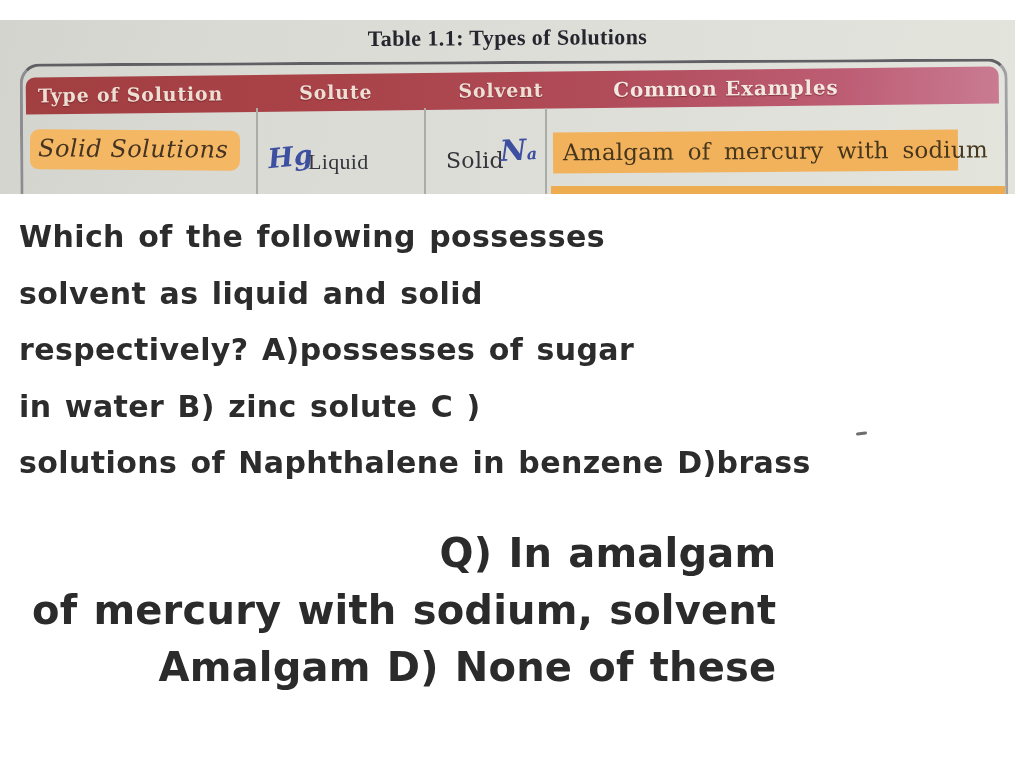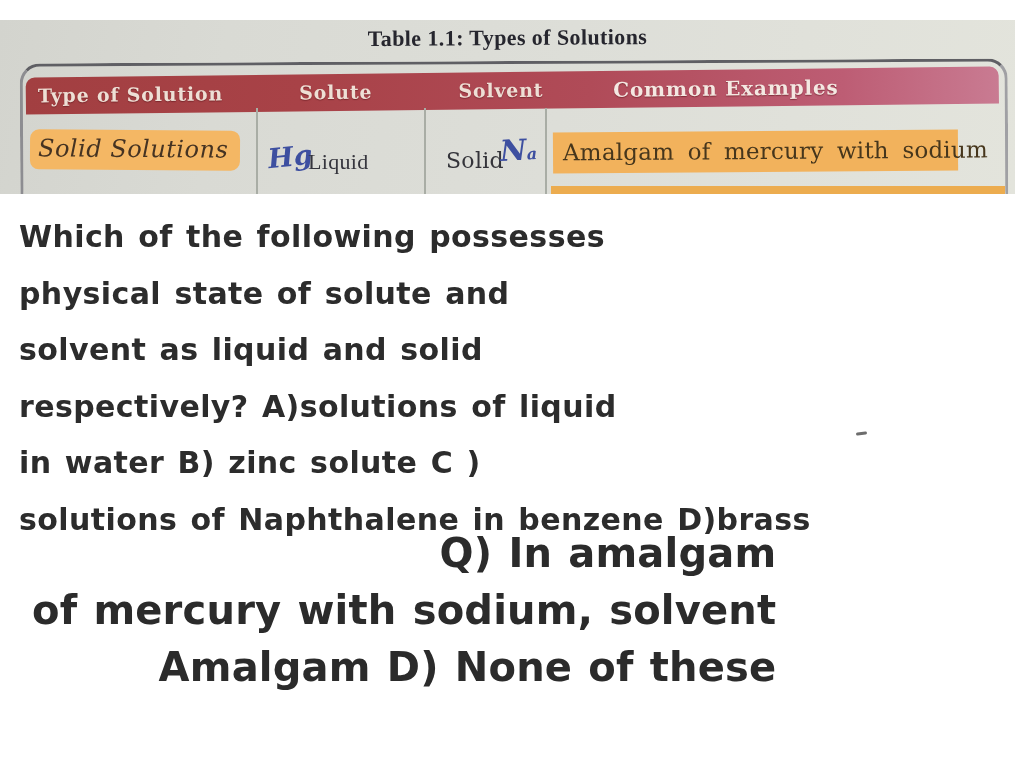--- a/index.html
+++ b/index.html
@@ -87,23 +87,22 @@
     <span class="cell-solid">Solid</span>
     <span class="hand cell-na">Na</span>
 
     <div class="cell-common hl">Amalgam of mercury with sodium</div>
 
     <div class="bottom-strip"></div>
   </div>
 
   <div class="q1">
     <div class="q1-line">Which of the following possesses</div>
-    <div class="q1-line">physical state of solute and</div>
     <div class="q1-line">solvent as liquid and solid</div>
-    <div class="q1-line">respectively? A)solutions of liquid</div>
+    <div class="q1-line">respectively? A)possesses of sugar</div>
     <div class="q1-line">in water B) zinc solute C )</div>
     <div class="q1-line">solutions of Naphthalene in benzene D)brass</div>
   </div>
 
   <div class="stray-dash"></div>
 
   <div class="q2">
     <div class="q2-line q2-indent">Q) In amalgam</div>
     <div class="q2-line">of mercury with sodium, solvent</div>
     <div class="q2-line">Amalgam D) None of these</div>

